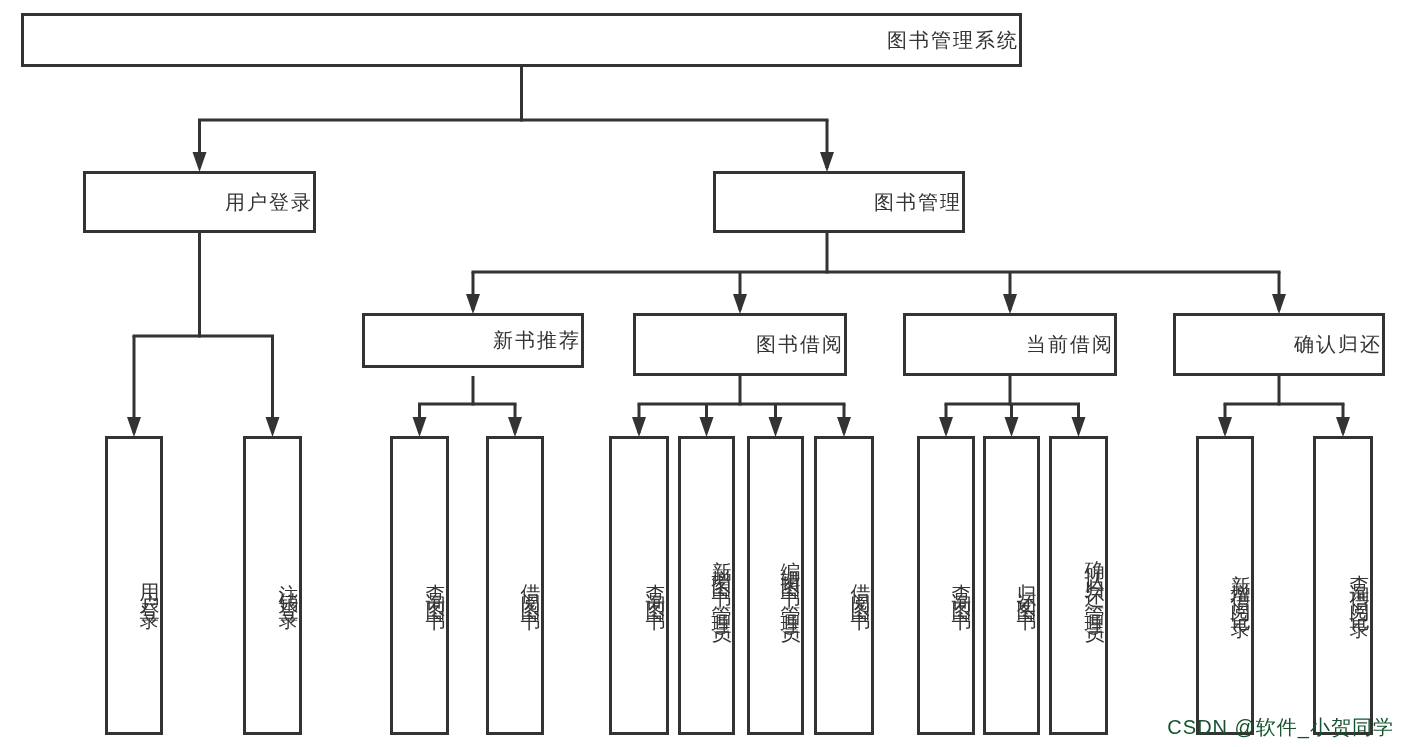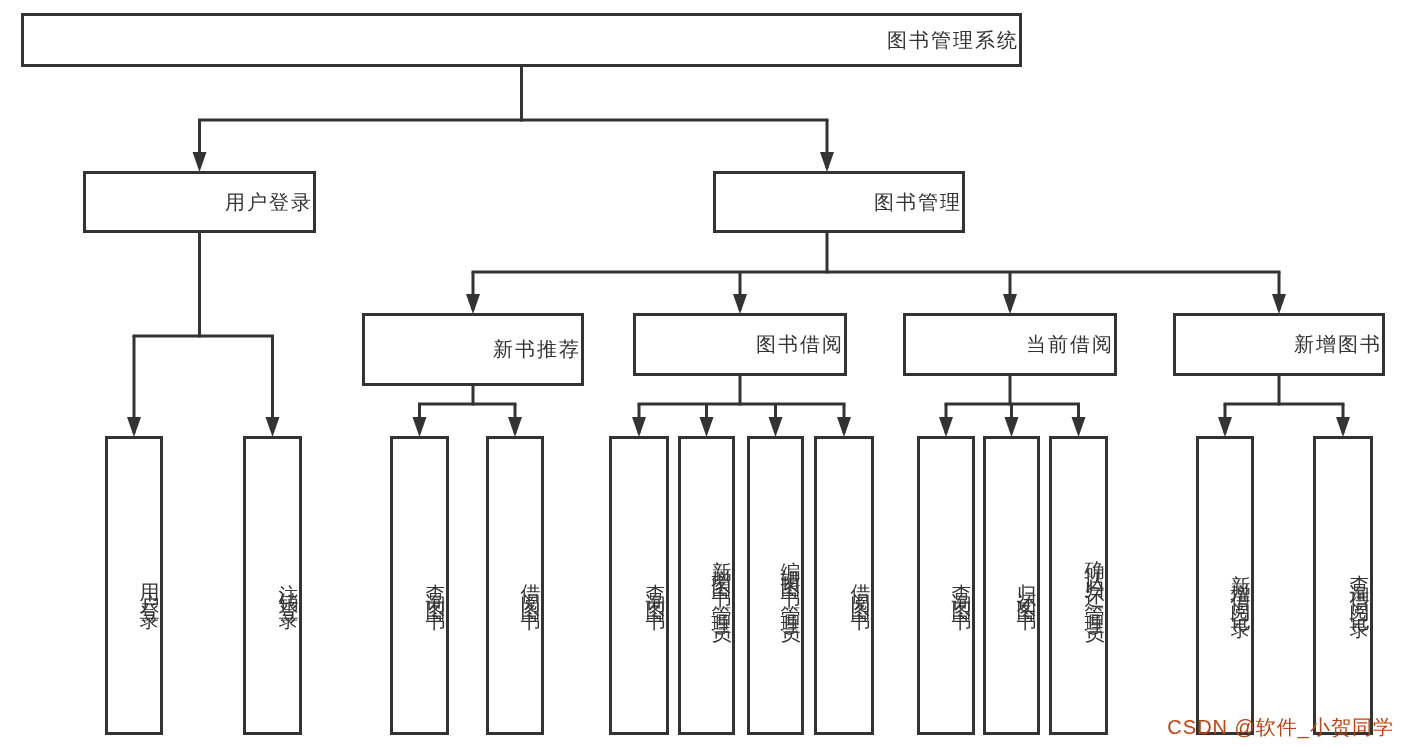--- a/index.html
+++ b/index.html
@@ -36,21 +36,21 @@
     line-height:1;
     letter-spacing:9px;
   }
   .watermark{
     position:absolute;
     right:11px;
     top:714px;
     z-index:5;
     font-size:20px;
     letter-spacing:1px;
-    color:#c2410c;
+    color:#14532d;
     white-space:nowrap;
   }
 </style>
 </head>
 <body>
 
 <div class="stage">
 
   <svg class="connectors" width="1405" height="747" aria-hidden="true">
 
@@ -118,31 +118,31 @@
     <span class="hlabel">图书管理系统</span>
   </div>
 
   <div class="box" style="left:83px;top:171px;width:233px;height:62px">
     <span class="hlabel">用户登录</span>
   </div>
   <div class="box" style="left:713px;top:171px;width:252px;height:62px">
     <span class="hlabel">图书管理</span>
   </div>
 
-  <div class="box" style="left:362px;top:313px;width:222px;height:73px">
+  <div class="box" style="left:362px;top:313px;width:222px;height:55px">
     <span class="hlabel">新书推荐</span>
   </div>
   <div class="box" style="left:903px;top:313px;width:214px;height:63px">
     <span class="hlabel">当前借阅</span>
   </div>
   <div class="box" style="left:633px;top:313px;width:214px;height:63px">
     <span class="hlabel">图书借阅</span>
   </div>
   <div class="box" style="left:1173px;top:313px;width:212px;height:63px">
-    <span class="hlabel">新增图书</span>
+    <span class="hlabel">确认归还</span>
   </div>
 
   <div class="box" style="left:105px;top:436px;width:58px;height:299px">
     <span class="vlabel">用户登录</span>
   </div>
   <div class="box" style="left:243px;top:436px;width:59px;height:299px">
     <span class="vlabel">注销登录</span>
   </div>
 
   <div class="box" style="left:390px;top:436px;width:59px;height:299px">

